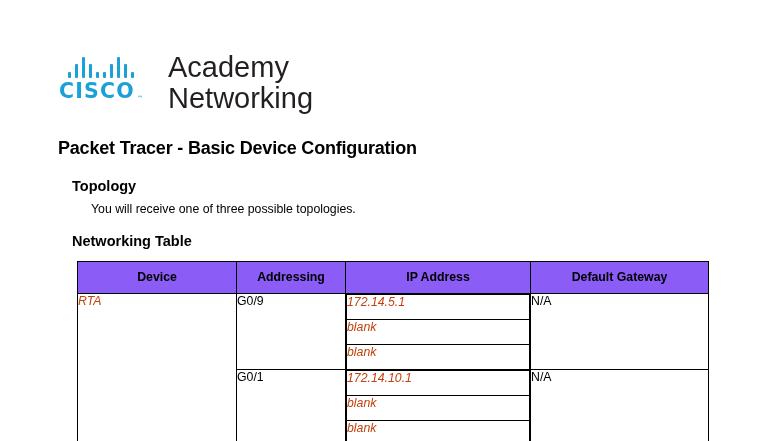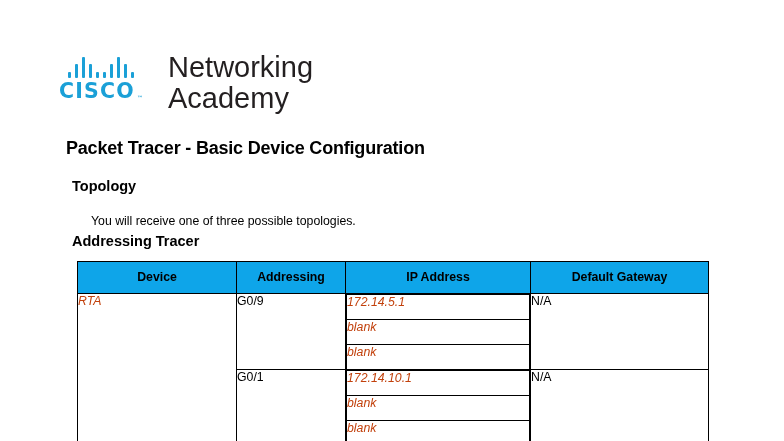--- a/index.html
+++ b/index.html
@@ -72,40 +72,40 @@
     font-weight: 300;
     font-size: 29px;
     line-height: 1.07;
     color: #231f20;
     white-space: nowrap;
   }
 
   
   .doc-title {
     position: absolute;
-    left: 66px;
+    left: 58px;
     top: 138px;
     font-size: 18px;
     font-weight: bold;
     letter-spacing: -0.2px;
     white-space: nowrap;
   }
   .section-heading {
     position: absolute;
     left: 72px;
     font-size: 14.5px;
     font-weight: bold;
     white-space: nowrap;
   }
   #topology-heading { top: 178px; }
   #addressing-heading { top: 233px; }
   .body-text {
     position: absolute;
     left: 91px;
-    top: 214px;
+    top: 202px;
     font-size: 12.3px;
     white-space: nowrap;
   }
 
   
   .addr-table-wrap {
     position: absolute;
     left: 77px;
     top: 261px;
     width: 631px;
@@ -121,21 +121,21 @@
   table.addr-table col.c-gw      { width: 178px; }
 
   table.addr-table th,
   table.addr-table td {
     border: 1px solid #000000;
     padding: 0;
     vertical-align: top;
     font-size: 12.3px;
   }
   table.addr-table th {
-    background: #0ea5e9;
+    background: #8b5cf6;
     text-align: center;
     font-weight: bold;
     height: 31px;
     line-height: 31px;
     padding: 0 4px;
     white-space: nowrap;
   }
   td.cell {
     height: 24px;
     padding: 3px 0 0 8px;
@@ -184,31 +184,31 @@
         <span class="bar-l"></span>
         <span class="bar-m"></span>
       <span class="bar-s"></span>
     </div>
     <div class="logo-cisco">
       <span>CISCO</span>
       <span class="logo-tm">™</span>
     </div>
   </div>
   <div class="logo-words">
+    <div>Academy</div>
     <div>Networking</div>
-    <div>Academy</div>
   </div>
 </div>
 
 <div class="doc-title">Packet Tracer - Basic Device Configuration</div>
 
 <div class="section-heading" id="topology-heading">Topology</div>
 <div class="body-text">You will receive one of three possible topologies.</div>
 
-<div class="section-heading" id="addressing-heading">Addressing Tracer</div>
+<div class="section-heading" id="addressing-heading">Networking Table</div>
 
 <div class="addr-table-wrap">
   <table class="addr-table">
     <colgroup>
       <col class="c-device">
         <col class="c-intf">
         <col class="c-ip">
         <col class="c-gw">
     </colgroup>
     <thead>

